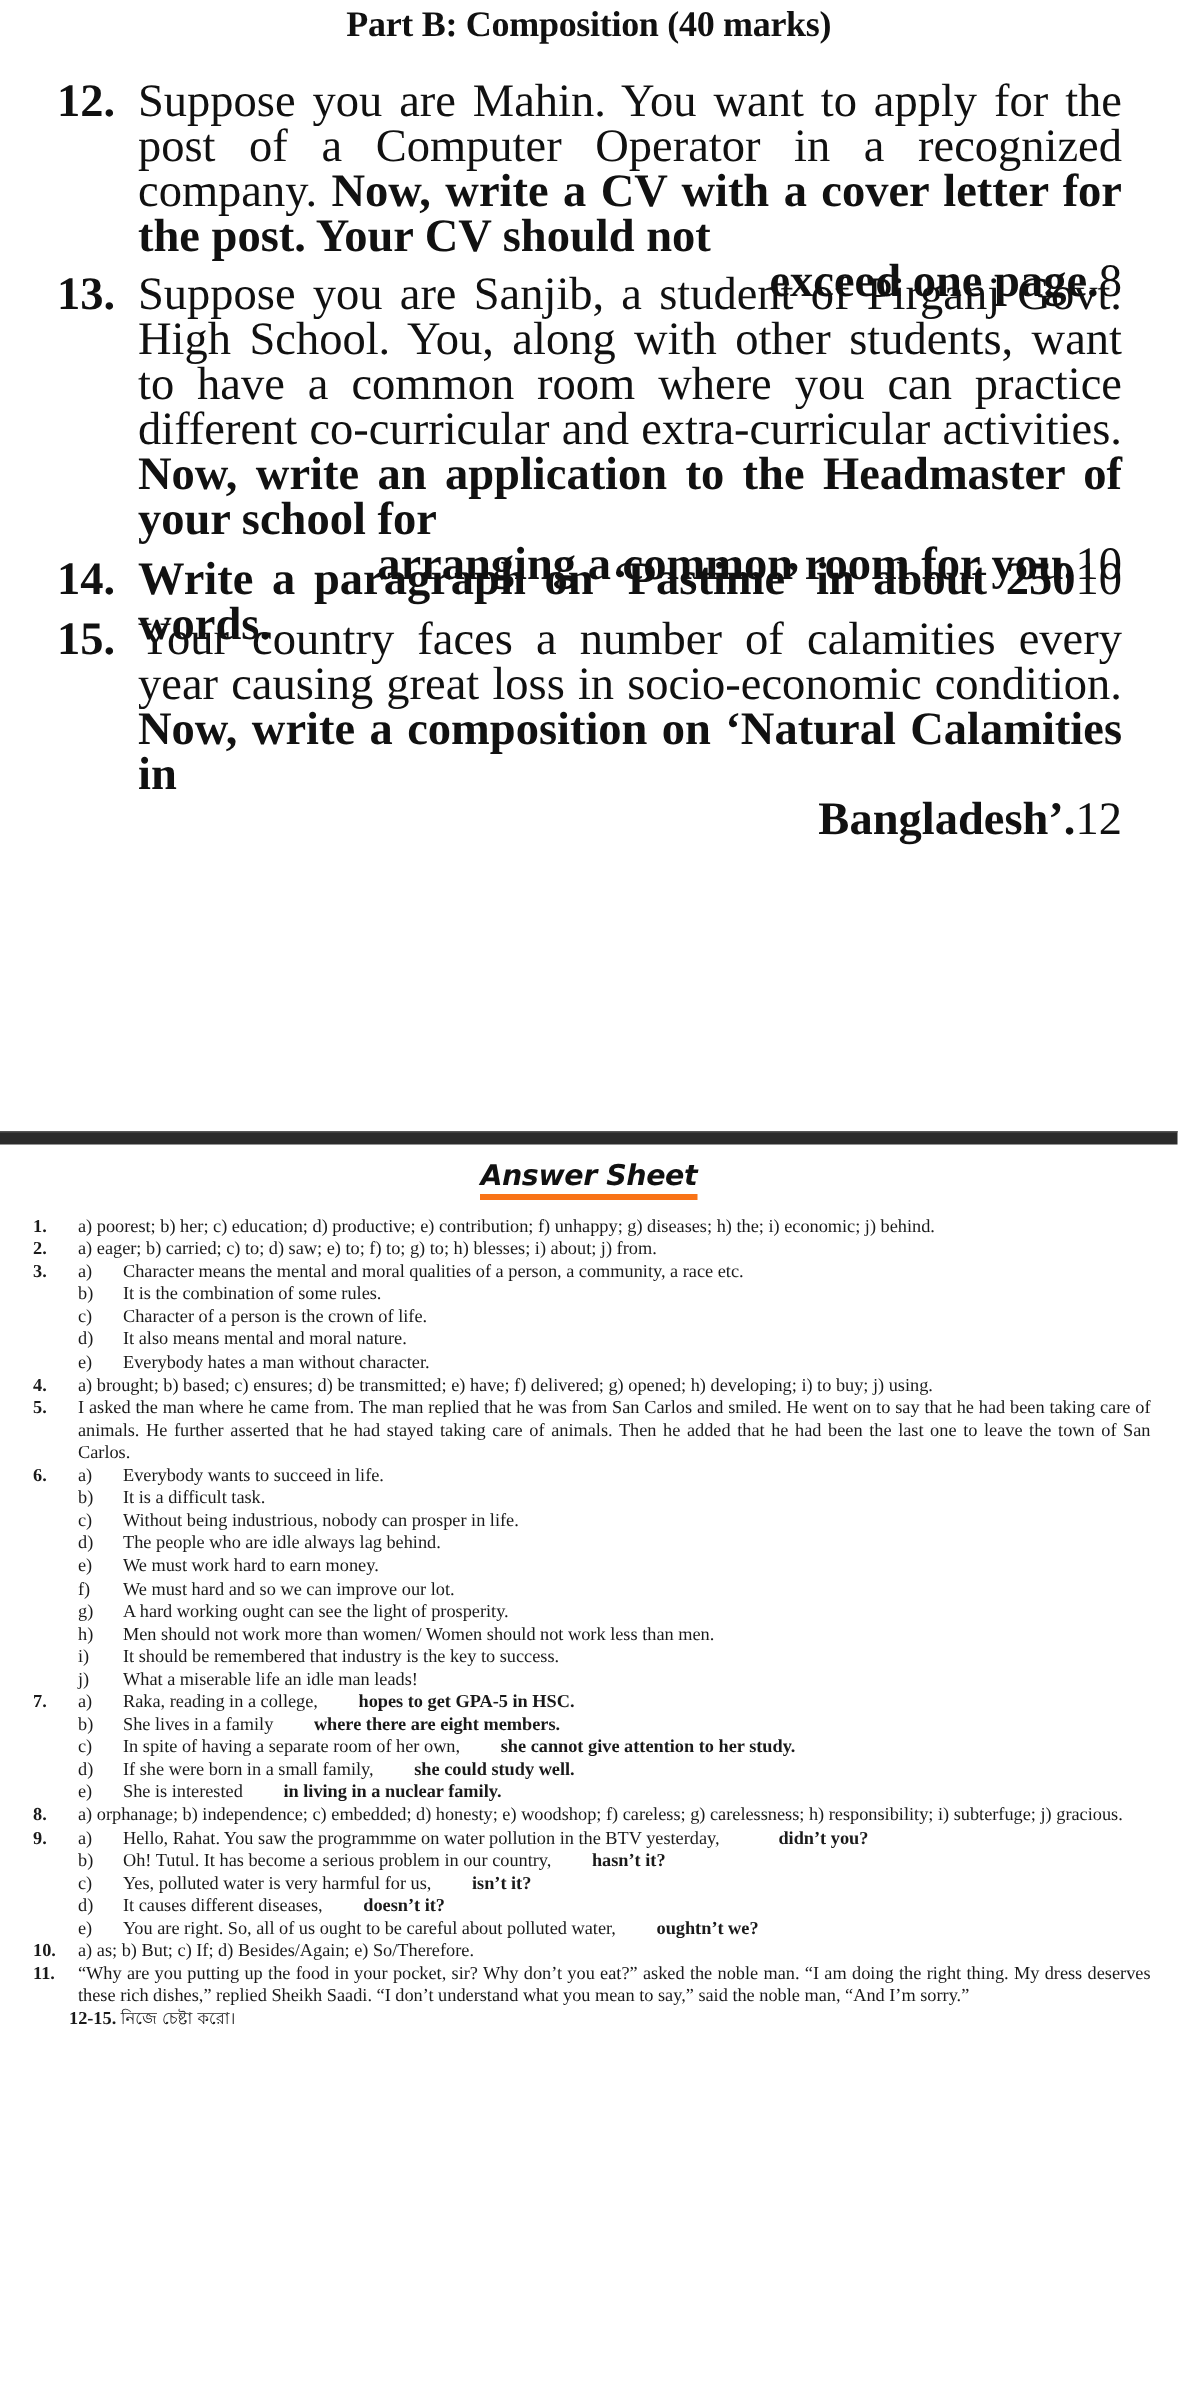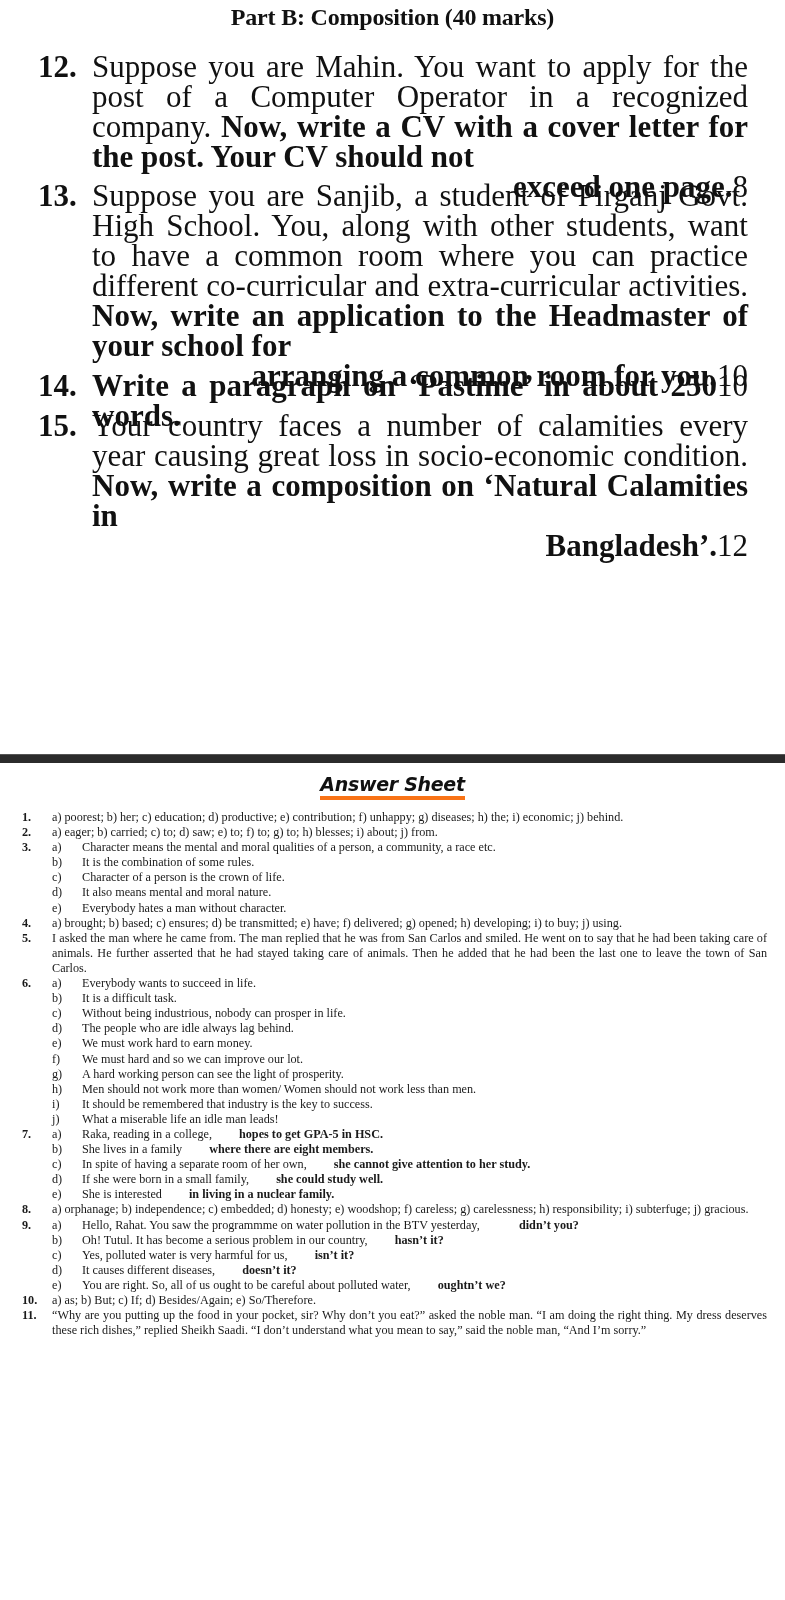--- a/index.html
+++ b/index.html
@@ -125,21 +125,21 @@
     </div>
 
     <div class="row">
       <span class="n">6.</span>
       <div class="sub"><span class="l">a)</span><span>Everybody wants to succeed in life.</span></div>
       <div class="sub"><span class="l">b)</span><span>It is a difficult task.</span></div>
       <div class="sub"><span class="l">c)</span><span>Without being industrious, nobody can prosper in life.</span></div>
       <div class="sub"><span class="l">d)</span><span>The people who are idle always lag behind.</span></div>
       <div class="sub"><span class="l">e)</span><span>We must work hard to earn money.</span></div>
       <div class="sub"><span class="l">f)</span><span>We must hard and so we can improve our lot.</span></div>
-      <div class="sub"><span class="l">g)</span><span>A hard working person can see the light of prosperity.</span></div>
+      <div class="sub"><span class="l">g)</span><span>A hard working ought can see the light of prosperity.</span></div>
       <div class="sub"><span class="l">h)</span><span>Men should not work more than women/ Women should not work less than men.</span></div>
       <div class="sub"><span class="l">i)</span><span>It should be remembered that industry is the key to success.</span></div>
       <div class="sub"><span class="l">j)</span><span>What a miserable life an idle man leads!</span></div>
     </div>
 
     <div class="row">
       <span class="n">7.</span>
       <div class="sub"><span class="l">a)</span><span>Raka, reading in a college,</span> <span class="bn">hopes to get GPA-5 in HSC.</span></div>
       <div class="sub"><span class="l">b)</span><span>She lives in a family</span> <span class="bn">where there are eight members.</span></div>
       <div class="sub"><span class="l">c)</span><span>In spite of having a separate room of her own,</span> <span class="bn">she cannot give attention to her study.</span></div>
@@ -162,14 +162,18 @@
     </div>
 
     <div class="row">
       <span class="n">10.</span>
       <div class="txt">a) as; b) But; c) If; d) Besides/Again; e) So/Therefore.</div>
     </div>
     <div class="row">
       <span class="n">11.</span>
       <div class="txt">“Why are you putting up the food in your pocket, sir? Why don’t you eat?” asked the noble man. “I am doing the right thing. My dress deserves these rich dishes,” replied Sheikh Saadi. “I don’t understand what you mean to say,” said the noble man, “And I’m sorry.”</div>
     </div>
+    <div class="row" style="padding-left:22px;">
+      <span class="bn">12-15.</span>
+      <span class="bangla">নিজে চেষ্টা করো।</span>
+    </div>
   </div>
 </section>
 
 </body></html>

